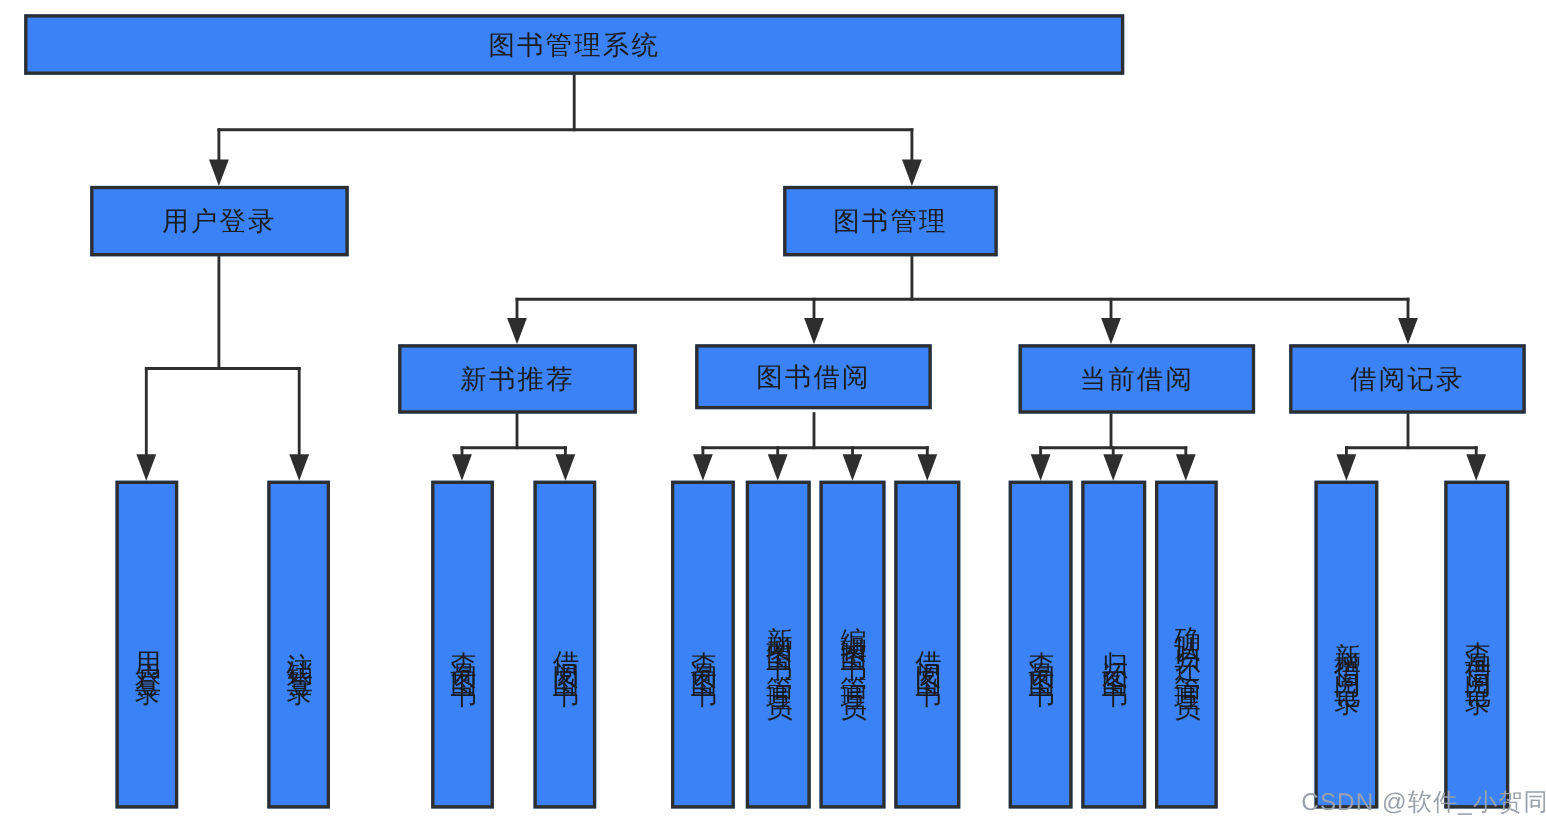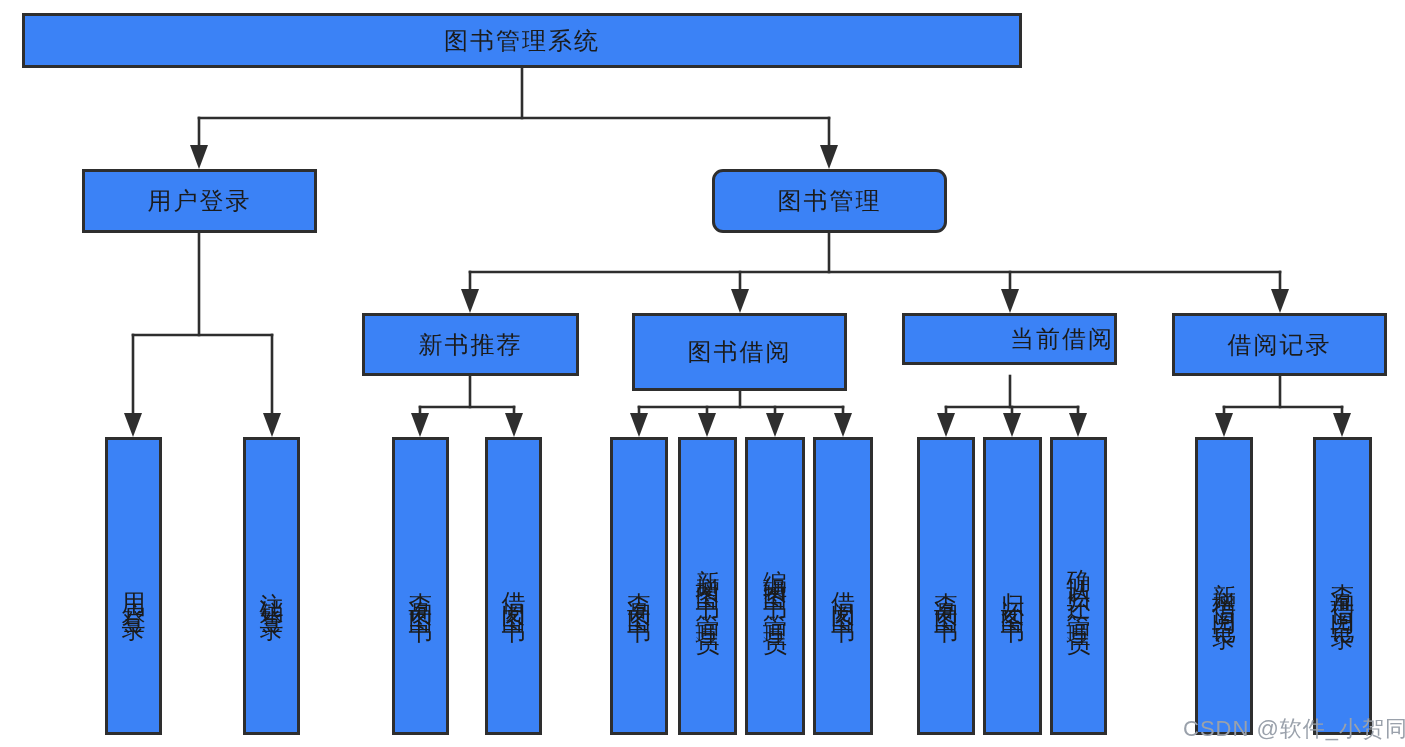--- a/index.html
+++ b/index.html
@@ -106,30 +106,30 @@
       <line x1="1342" y1="407" x2="1342" y2="417" stroke="#2e2e2e" stroke-width="2.6" stroke-linecap="square"></line>
       <polygon points="1333,413 1351,413 1342,437" fill="#2e2e2e"></polygon>
     </svg>
   <div class="watermark">CSDN @软件_小贺同学</div>
 <div class="node horizontal" style="left: 22px; top: 13px; width: 1000px; height: 55px;">
       <span class="label">图书管理系统</span>
     </div>
     <div class="node horizontal" style="left: 82px; top: 169px; width: 235px; height: 64px;">
       <span class="label">用户登录</span>
     </div>
-    <div class="node horizontal" style="left: 712px; top: 169px; width: 235px; height: 64px; border-radius: 11px;">
+    <div class="node horizontal" style="left: 712px; top: 169px; width: 195px; height: 64px;">
       <span class="label">图书管理</span>
     </div>
     <div class="node horizontal" style="left: 362px; top: 313px; width: 217px; height: 63px;">
       <span class="label">新书推荐</span>
     </div>
-    <div class="node horizontal" style="left: 632px; top: 313px; width: 215px; height: 78px;">
+    <div class="node horizontal" style="left: 632px; top: 313px; width: 215px; height: 59px;">
       <span class="label">图书借阅</span>
     </div>
-    <div class="node horizontal" style="left: 902px; top: 313px; width: 215px; height: 52px; justify-content: flex-end;">
+    <div class="node horizontal" style="left: 926px; top: 313px; width: 215px; height: 63px;">
       <span class="label">当前借阅</span>
     </div>
     <div class="node horizontal" style="left: 1172px; top: 313px; width: 215px; height: 63px;">
       <span class="label">借阅记录</span>
     </div>
     <div class="node vertical" style="left: 105px; top: 437px; width: 57px; height: 298px;">
       <span class="label">用户登录</span>
     </div>
     <div class="node vertical" style="left: 243px; top: 437px; width: 57px; height: 298px;">
       <span class="label">注销登录</span>

